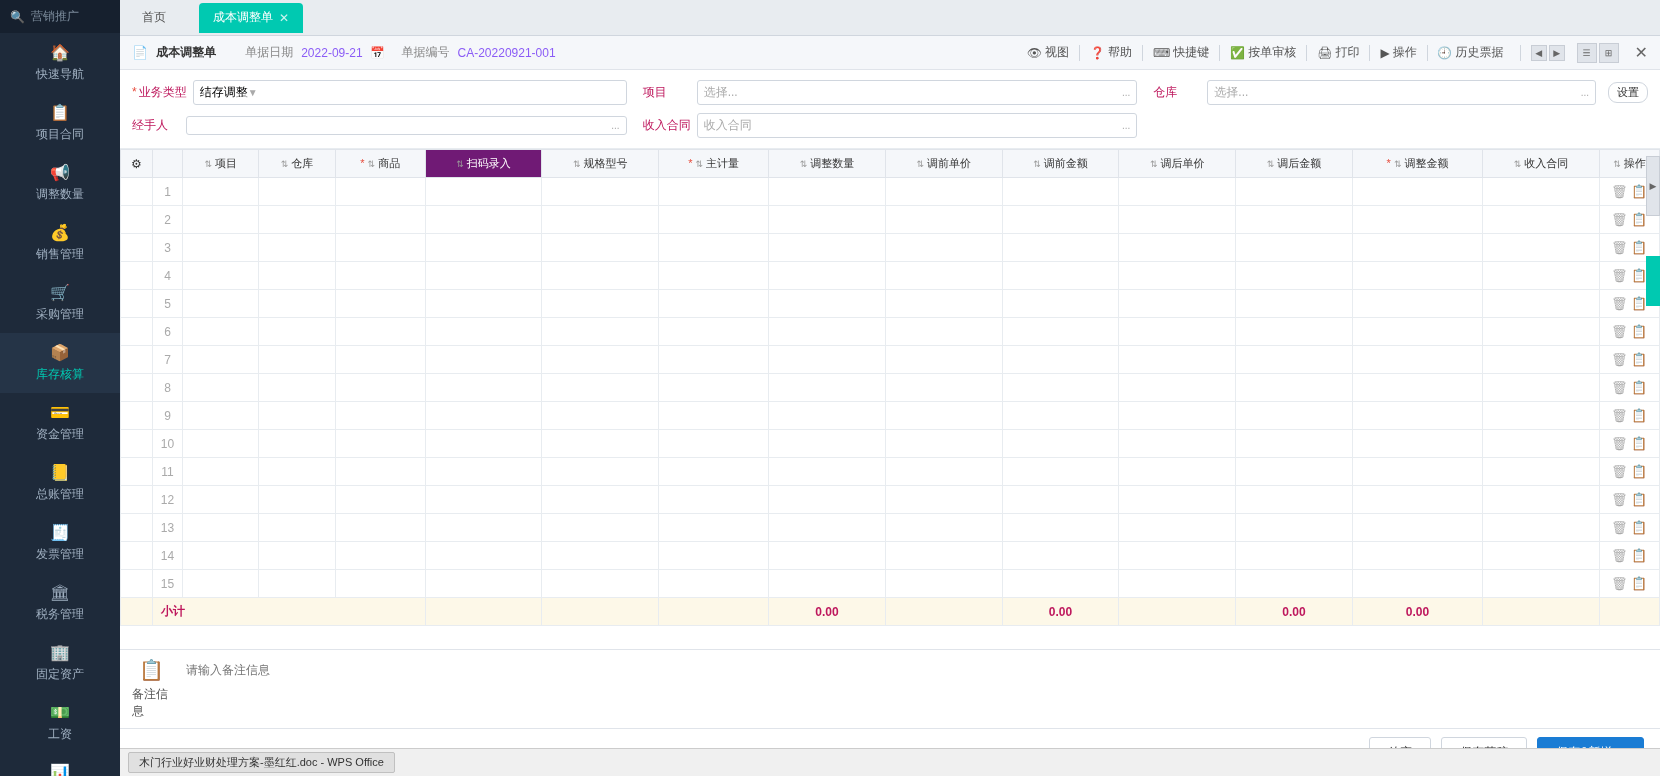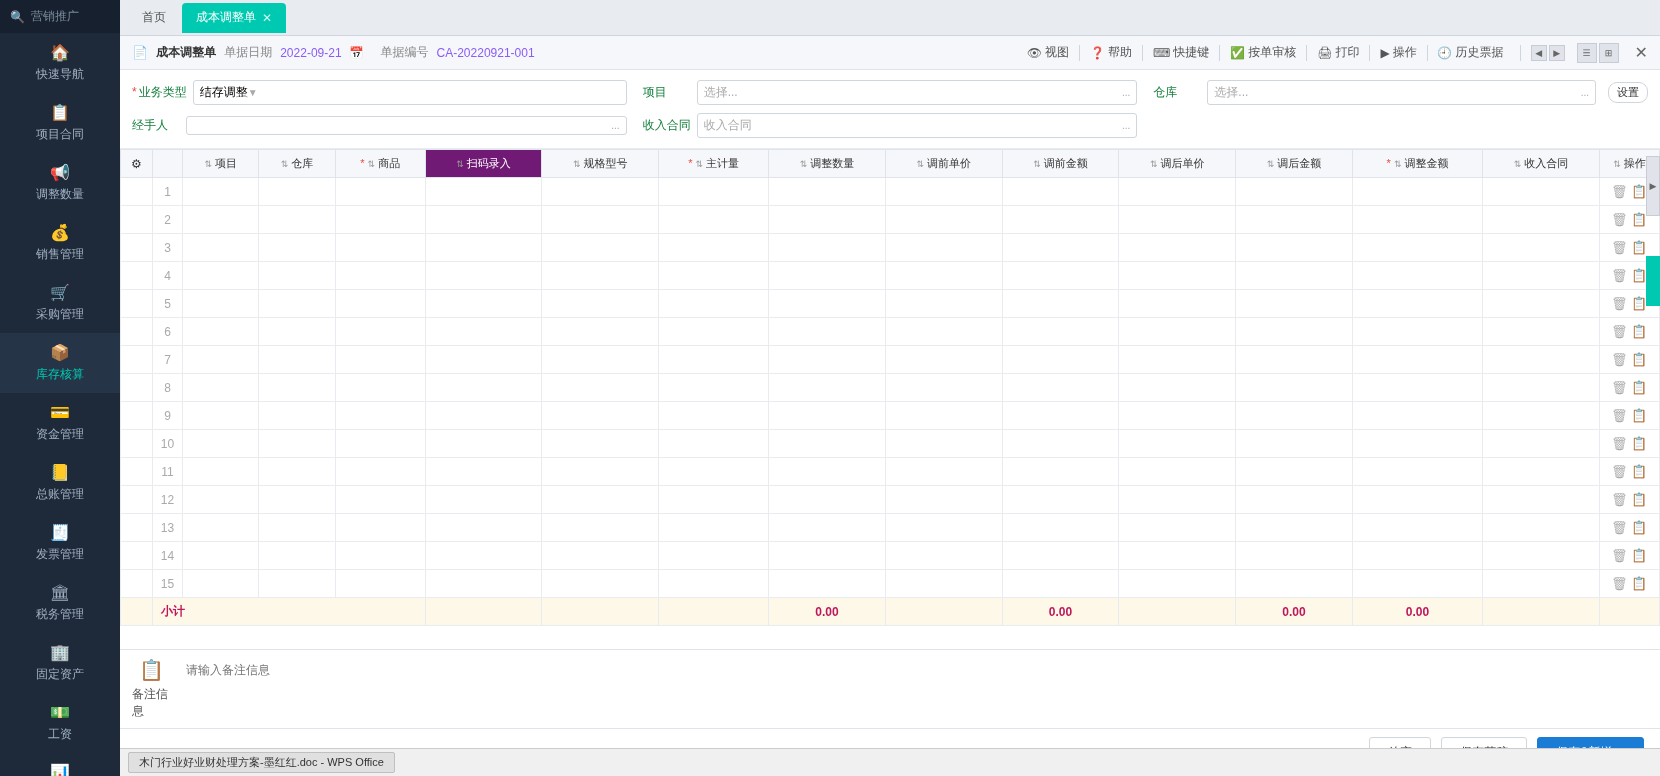--- a/index.html
+++ b/index.html
@@ -125,21 +125,21 @@
       grid-template-columns: 1fr 1fr 1fr;
       gap: 8px 16px;
       flex-shrink: 0;
     }
     .field-row {
       display: flex;
       align-items: center;
       gap: 6px;
     }
     .field-label {
-      color: #15803d;
+      color: #be185d;
       font-size: 12px;
       white-space: nowrap;
       min-width: 48px;
     }
     .field-label.required::before {
       content: '*';
       color: #e74c3c;
       margin-right: 2px;
     }
     .field-input {
@@ -423,37 +423,37 @@
       <div class="sidebar-item">
         <span class="icon">📊</span>
       </div>
     </div>
 
 </div>
 
 <div class="main">
 
   <div class="tab-bar">
-    <div id="tabs-container" style="display:flex;gap:2px;align-items:center;">
+    <div id="tabs-container" style="display:flex;gap:19px;align-items:center;">
         <div class="tab">
           <span>首页</span>
         </div>
         <div class="tab active">
           <span>成本调整单</span>
           <span class="close-btn">✕</span>
         </div>
       </div>
   </div>
 
   <div class="form-container">
 
     <div class="form-header">
       <span class="doc-icon">📄</span>
       <span class="label">成本调整单</span>
-      <span style="color:#888;margin-left:0;">单据日期</span>
+      <span style="color:#888;margin-left:21px;">单据日期</span>
       <span class="date-value">2022-09-21</span>
       <span style="color:#888;cursor:pointer;">📅</span>
       <span style="color:#888;margin-left:8px;">单据编号</span>
       <span class="date-value">CA-20220921-001</span>
       <div class="form-header-spacer"></div>
       <div id="toolbar-btns-container" style="display:flex;align-items:center;gap:2px;">
           <div class="toolbar-btn">
             <span>👁</span>
             <span>视图</span>
           </div>

